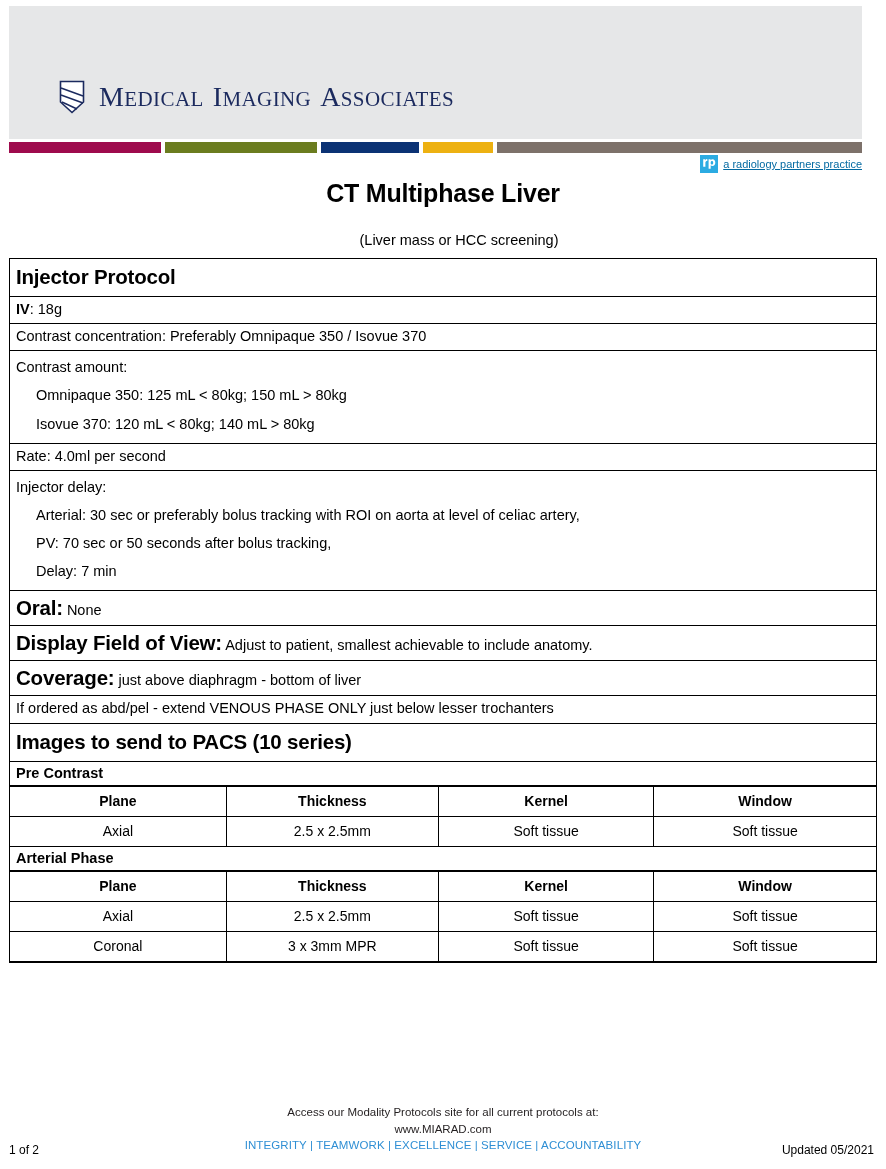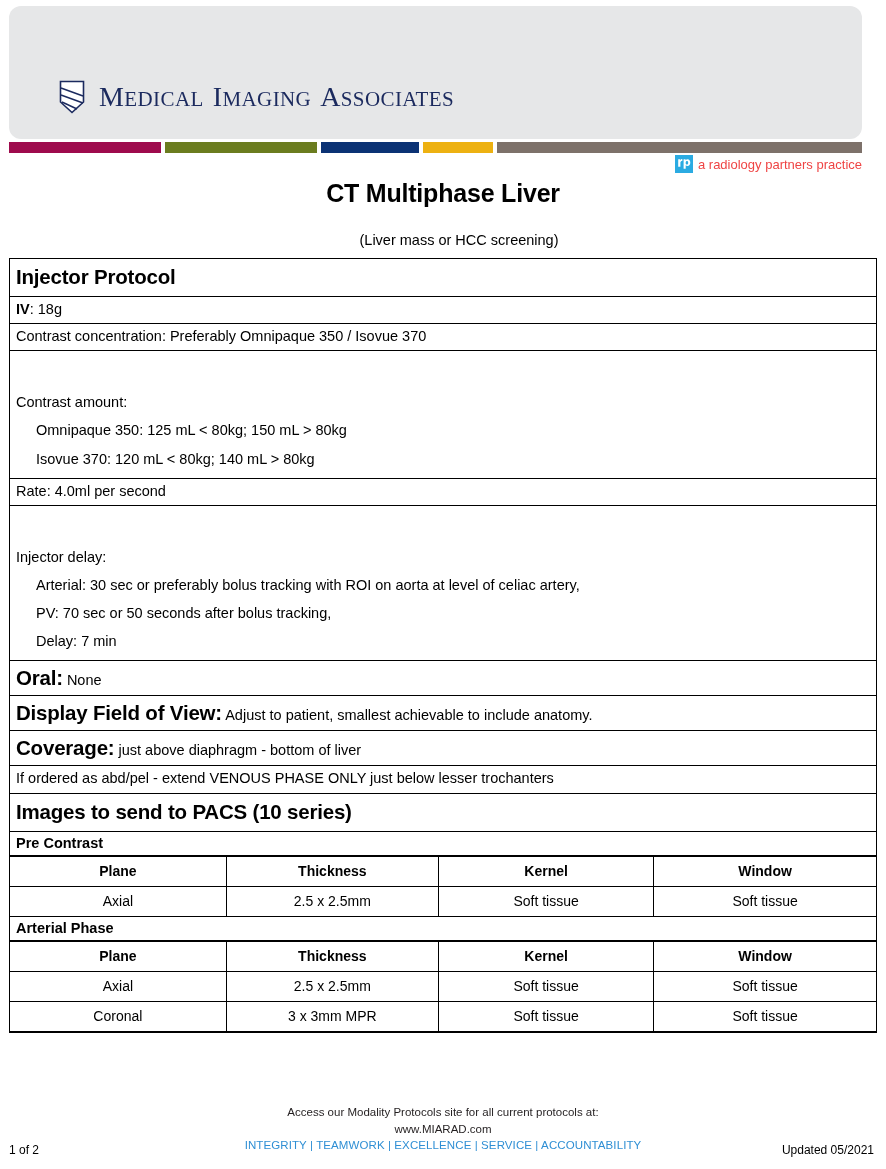--- a/index.html
+++ b/index.html
@@ -13,21 +13,20 @@
     position: relative;
     overflow: hidden;
   }
 
   
   .letterhead {
     position: absolute;
     left: 9px; top: 6px;
     width: 853px; height: 133px;
     background: #e6e7e8;
-    border-radius: 12px;
   }
   .lh-inner {
     position: absolute;
     left: 50px; top: 74px;
     display: flex;
     align-items: center;
     gap: 14px;
   }
   .shield { width: 26px; height: 34px; display: block; }
   .brandname {
@@ -59,23 +58,24 @@
     display: flex; align-items: center; gap: 5px;
   }
   .rp-badge {
     width: 18px; height: 18px;
     background: #2babe2;
     position: relative;
     flex: 0 0 auto;
   }
   .rp-badge svg { display:block; }
   .rp-text {
-    font-size: 13px;
-    color: #ef4444;
+    font-size: 11px;
+    color: #0369a1;
     white-space: nowrap;
+    text-decoration: underline;
   }
 
   
   .doc-title {
     position: absolute;
     left: 0; top: 179px;
     width: 886px;
     text-align: center;
     font-size: 25px;
     font-weight: bold;
@@ -111,21 +111,21 @@
   }
   .row .b { font-weight: bold; }
   .row.kv { font-size: 14.5px; }
   .row.kv .k {
     font-weight: bold;
     font-size: 20.5px;
     letter-spacing: -0.2px;
   }
   .row.kv .v { font-size: 14.5px; }
   .sub { padding-left: 20px; margin-top: 9px; }
-  .blockrow { padding: 7px 6px 9px 6px; margin-top: 35px; }
+  .blockrow { padding: 7px 6px 9px 6px; }
   .blockrow .lead { margin-bottom: 0; }
 
   
   .ptable {
     width: 100%;
     border-collapse: collapse;
     table-layout: fixed;
   }
   .ptable th, .ptable td {
     border: 1.4px solid #000;

